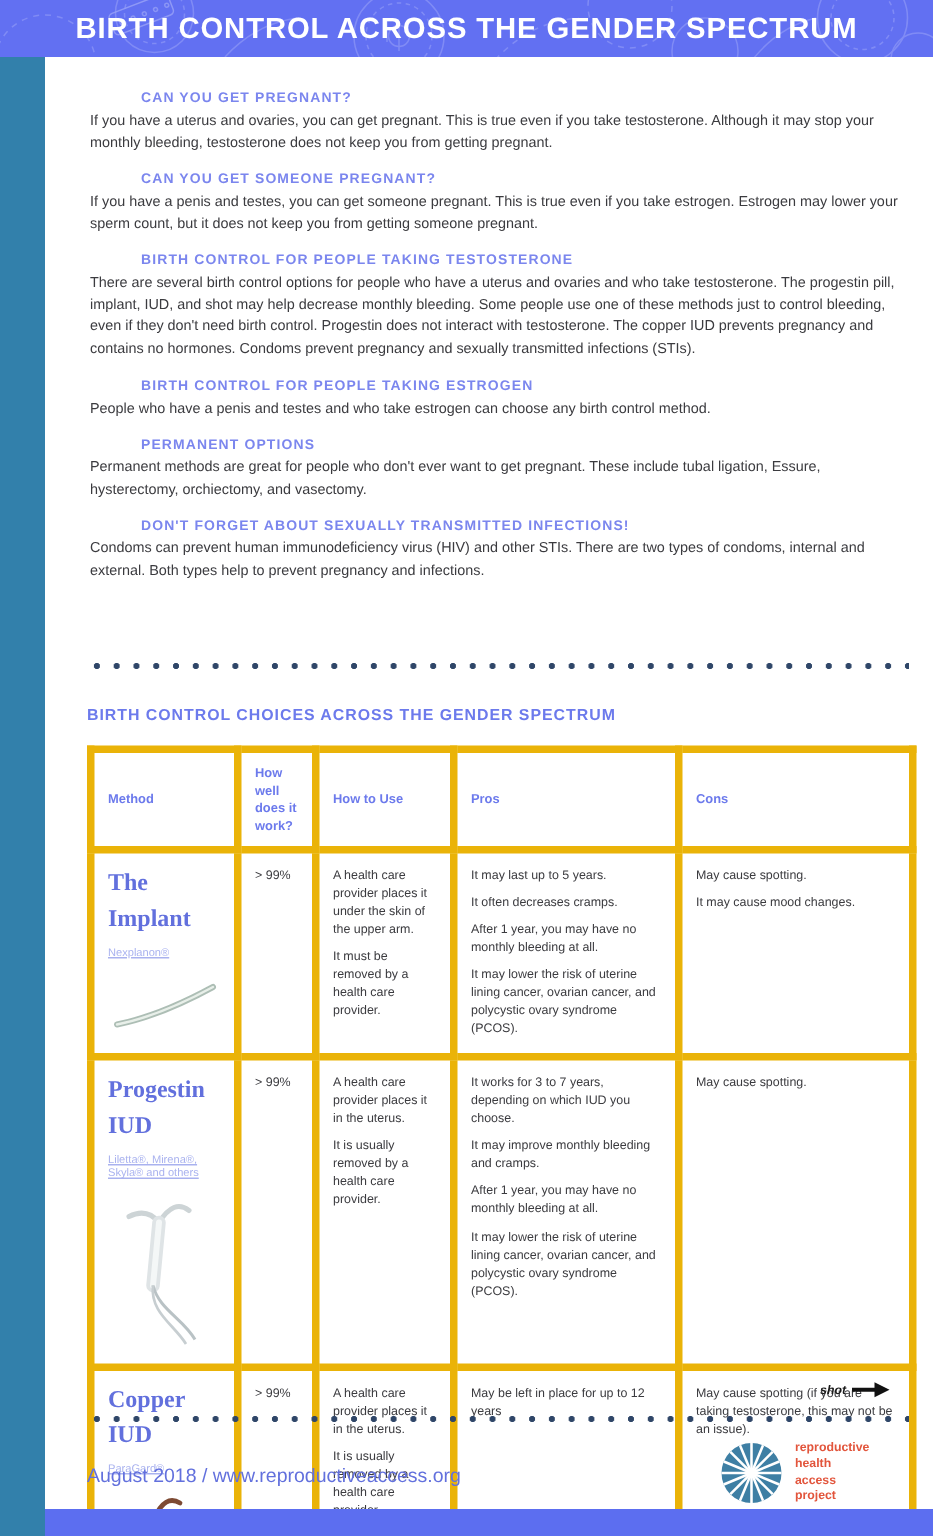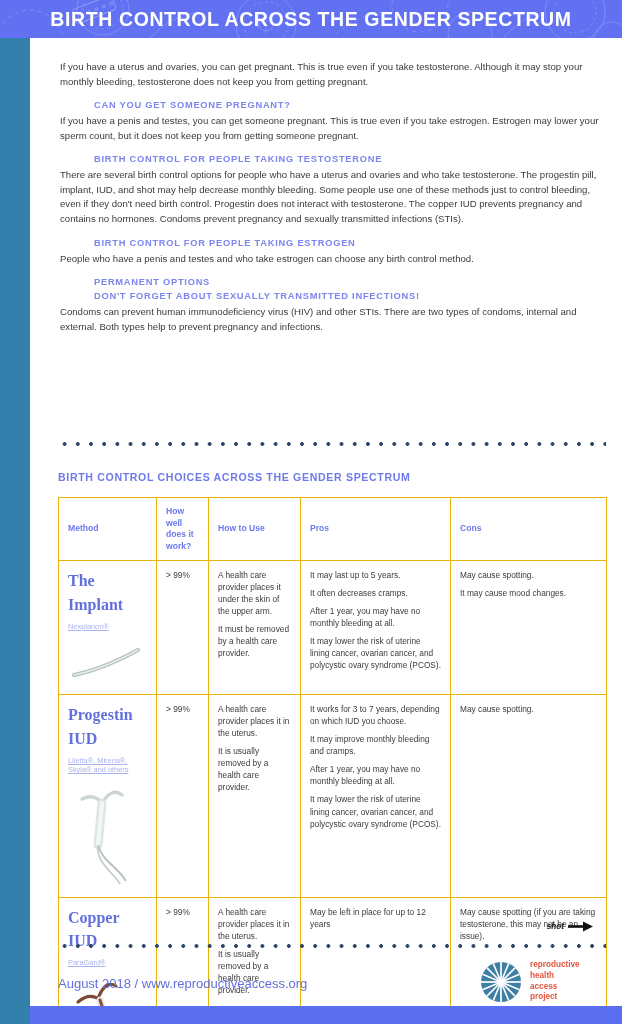--- a/index.html
+++ b/index.html
@@ -93,21 +93,21 @@
     font-weight:bold;
     letter-spacing:0.65px;
   }
   table.bc {
     position:absolute; left:58px; top:497px;
     width:548px;
     border-collapse:collapse;
     table-layout:fixed;
   }
   table.bc th, table.bc td {
-    border:1px solid #eab308;
+    border:5px solid #eab308;
     vertical-align:top;
     padding:8px 9px 8px 9px;
   }
   table.bc th {
     color:#6c7aec;
     font-size:8.6px;
     font-weight:bold;
     text-align:left;
     height:57px;
     vertical-align:middle;
@@ -200,32 +200,34 @@
           <circle cx="112" cy="10" r="1.3" transform="rotate(-21 94 9)"></circle>
         </g>
       </g>
     </svg>
     <div class="header-title">BIRTH CONTROL ACROSS THE GENDER SPECTRUM</div>
   </div>
 
   <div class="left-rail"></div>
 
   <div class="content">
+    <h2 class="sec-head">CAN YOU GET PREGNANT?</h2>
     <p class="sec-body">If you have a uterus and ovaries, you can get pregnant. This is true even if you take testosterone. Although it may stop your monthly bleeding, testosterone does not keep you from getting pregnant.</p>
 
     <h2 class="sec-head">CAN YOU GET SOMEONE PREGNANT?</h2>
     <p class="sec-body">If you have a penis and testes, you can get someone pregnant. This is true even if you take estrogen. Estrogen may lower your sperm count, but it does not keep you from getting someone pregnant.</p>
 
     <h2 class="sec-head">BIRTH CONTROL FOR PEOPLE TAKING TESTOSTERONE</h2>
     <p class="sec-body">There are several birth control options for people who have a uterus and ovaries and who take testosterone. The progestin pill, implant, IUD, and shot may help decrease monthly bleeding. Some people use one of these methods just to control bleeding, even if they don't need birth control. Progestin does not interact with testosterone. The copper IUD prevents pregnancy and contains no hormones. Condoms prevent pregnancy and sexually transmitted infections (STIs).</p>
 
     <h2 class="sec-head">BIRTH CONTROL FOR PEOPLE TAKING ESTROGEN</h2>
     <p class="sec-body">People who have a penis and testes and who take estrogen can choose any birth control method.</p>
 
     <h2 class="sec-head">PERMANENT OPTIONS</h2>
+    <p class="sec-body">Permanent methods are great for people who don't ever want to get pregnant. These include tubal ligation, Essure, hysterectomy, orchiectomy, and vasectomy.</p>
 
     <h2 class="sec-head">DON'T FORGET ABOUT SEXUALLY TRANSMITTED INFECTIONS!</h2>
     <p class="sec-body">Condoms can prevent human immunodeficiency virus (HIV) and other STIs. There are two types of condoms, internal and external. Both types help to prevent pregnancy and infections.</p>
   </div>
 
   <div class="dots dots-1"></div>
 
   <div class="table-title">BIRTH CONTROL CHOICES ACROSS THE GENDER SPECTRUM</div>
 
   <table class="bc">

